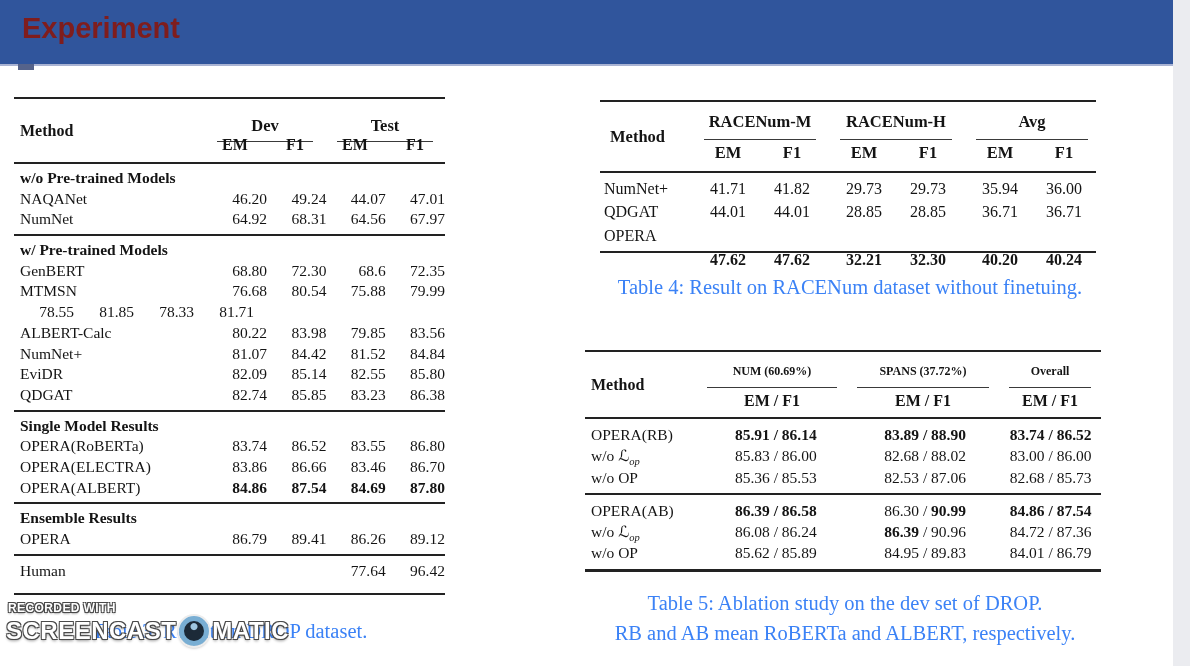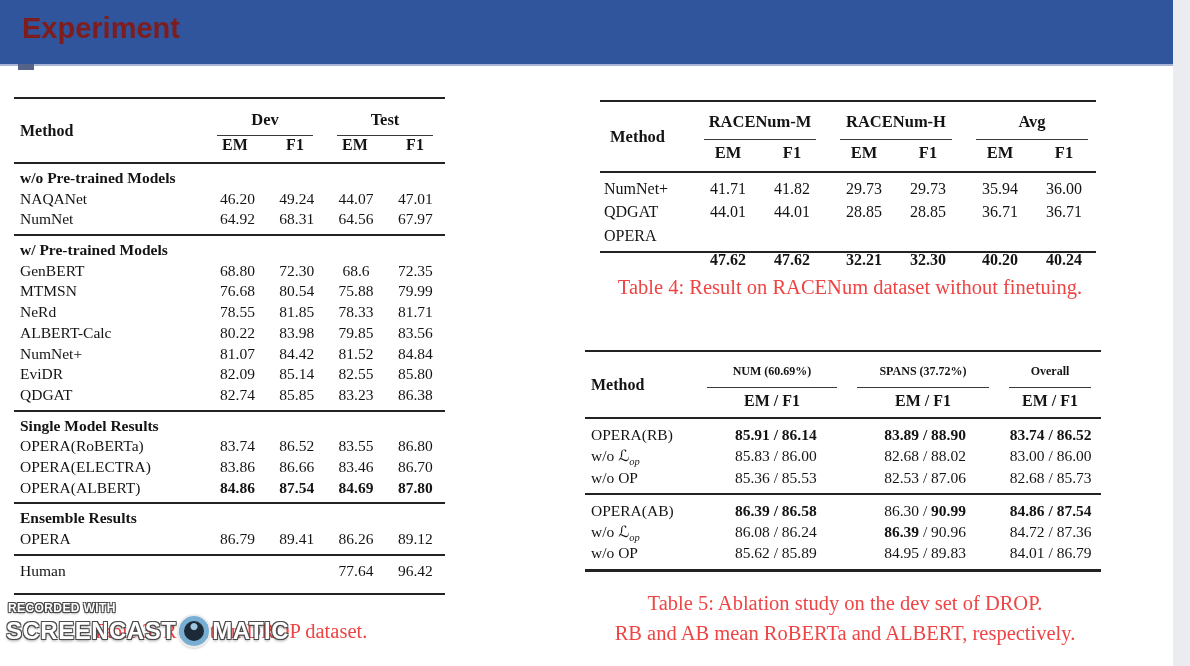--- a/index.html
+++ b/index.html
@@ -17,28 +17,28 @@
   .rule.btm{height:3px;}
   .mh{font-weight:bold;font-size:16px;display:flex;align-items:center;padding-left:6px;}
   .gl{display:block;border-bottom:1px solid #3a3a3a;padding:1px 0 3px;font-weight:bold;}
   
   .t3{position:absolute;left:14px;top:97px;width:431px;font-size:15.5px;}
   .t3 .head{display:flex;padding:6px 0 5px;}
   .t3 .head .mh{width:190px;}
   .t3 .gwrap{width:240px;}
   .t3 .grow{display:flex;height:26px;line-height:24px;}
   .t3 .g{width:120px;text-align:center;font-size:16.5px;}
-  .t3 .g .gl{margin:2px 12px;}
+  .t3 .g .gl{margin:8px 12px;}
   .t3 .srow{display:flex;height:26px;line-height:28px;}
   .t3 .s{width:60px;text-align:center;font-weight:bold;font-size:16px;}
   .t3 .sec{padding:4px 0;}
   .t3 .row{display:flex;height:20.7px;line-height:20.7px;white-space:nowrap;}
   .t3 .lbl{font-weight:bold;padding-left:6px;font-size:15.5px;}
   .t3 .m{width:190px;padding-left:6px;}
-  .t3 .c{width:60px;text-align:center;}
+  .t3 .c{width:60px;text-align:right;}
   .t3 .vb .c{font-weight:bold;}
   .t3 .human{padding:5px 0 6px;}
   
   .t4{position:absolute;left:600px;top:100px;width:496px;font-size:16px;}
   .t4 .head{display:flex;padding:5px 0 4px 4px;}
   .t4 .head .mh{width:92px;font-size:16.5px;}
   .t4 .gwrap{width:400px;}
   .t4 .grow{display:flex;height:30px;line-height:28px;}
   .t4 .g{width:128px;text-align:center;font-size:16.5px;}
   .t4 .g .gl{margin:0 8px;}
@@ -65,21 +65,21 @@
   .t5 .blk{padding:5px 0;}
   .t5 .row{display:flex;height:21.3px;line-height:21.3px;white-space:nowrap;}
   .t5 .m{width:112px;padding-left:6px;}
   .t5 .cn{text-align:center;}
   .t5 .cn.c1{width:150px;} .t5 .cn.c2{width:152px;} .t5 .cn.c3{width:102px;}
   .t5 .b{font-weight:bold;}
   .t5 .sp{white-space:pre;}
   .scrL{font-style:italic;font-family:"DejaVu Serif","DejaVu Sans",serif;}
   .opsub{font-size:10.5px;font-style:italic;}
   
-  .cap{position:absolute;text-align:center;font-size:20.5px;color:#ef4444;}
+  .cap{position:absolute;text-align:center;font-size:20.5px;color:#3b82f6;}
   .cap3{left:14px;top:620px;width:431px;z-index:1;}
   .cap4{left:580px;top:276px;width:540px;}
   .cap5{left:560px;top:588px;width:570px;line-height:30px;}
   
   .wm{position:absolute;left:6px;top:601px;z-index:5;font-family:"Liberation Sans",sans-serif;
       color:#fff;}
   .wm .l1{font-size:12px;font-weight:700;letter-spacing:.4px;padding-left:2px;
       text-shadow:-1px -1px 0 #4a4a4a,1px -1px 0 #4a4a4a,-1px 1px 0 #4a4a4a,1px 1px 0 #4a4a4a,0 2px 2px rgba(0,0,0,.35);}
   .wm .l2{display:flex;align-items:center;margin-top:1px;font-size:24px;font-weight:700;letter-spacing:.5px;
       text-shadow:-1px -1px 0 #4a4a4a,1px -1px 0 #4a4a4a,-1px 1px 0 #4a4a4a,1px 1px 0 #4a4a4a,0 2px 3px rgba(0,0,0,.4);}
@@ -150,21 +150,20 @@
         <div class="c">72.35</div>
       </div>
       <div class="row">
         <div class="m">MTMSN</div>
         <div class="c">76.68</div>
         <div class="c">80.54</div>
         <div class="c">75.88</div>
         <div class="c">79.99</div>
       </div>
       <div class="row">
-        <div class="m">NeRd</div>
         <div class="c">78.55</div>
         <div class="c">81.85</div>
         <div class="c">78.33</div>
         <div class="c">81.71</div>
       </div>
       <div class="row">
         <div class="m">ALBERT-Calc</div>
         <div class="c">80.22</div>
         <div class="c">83.98</div>
         <div class="c">79.85</div>

